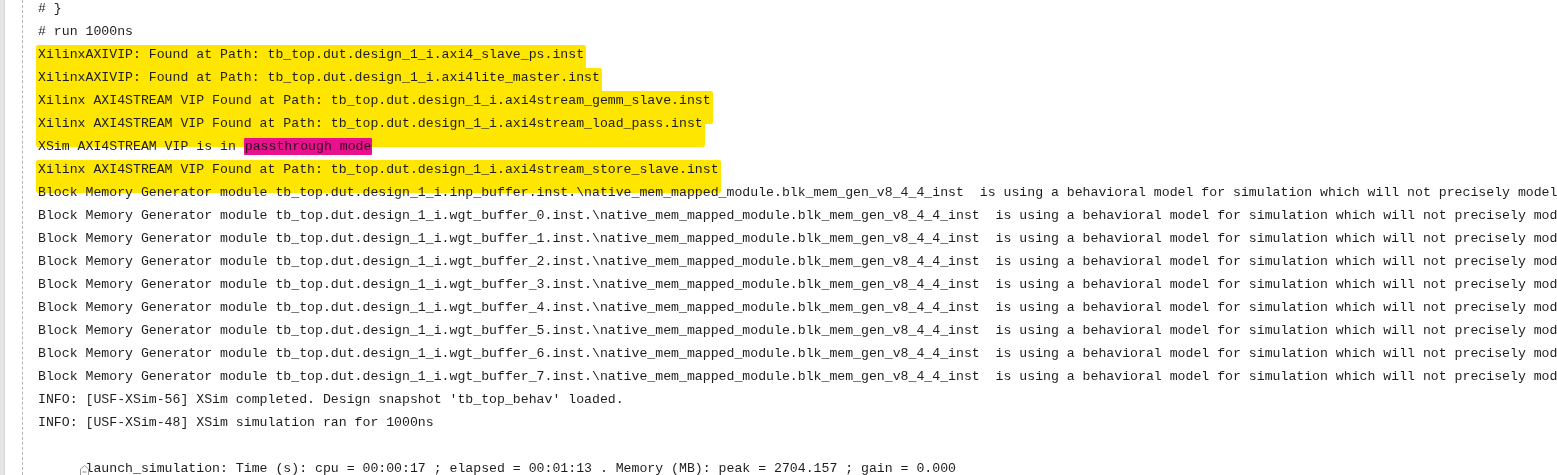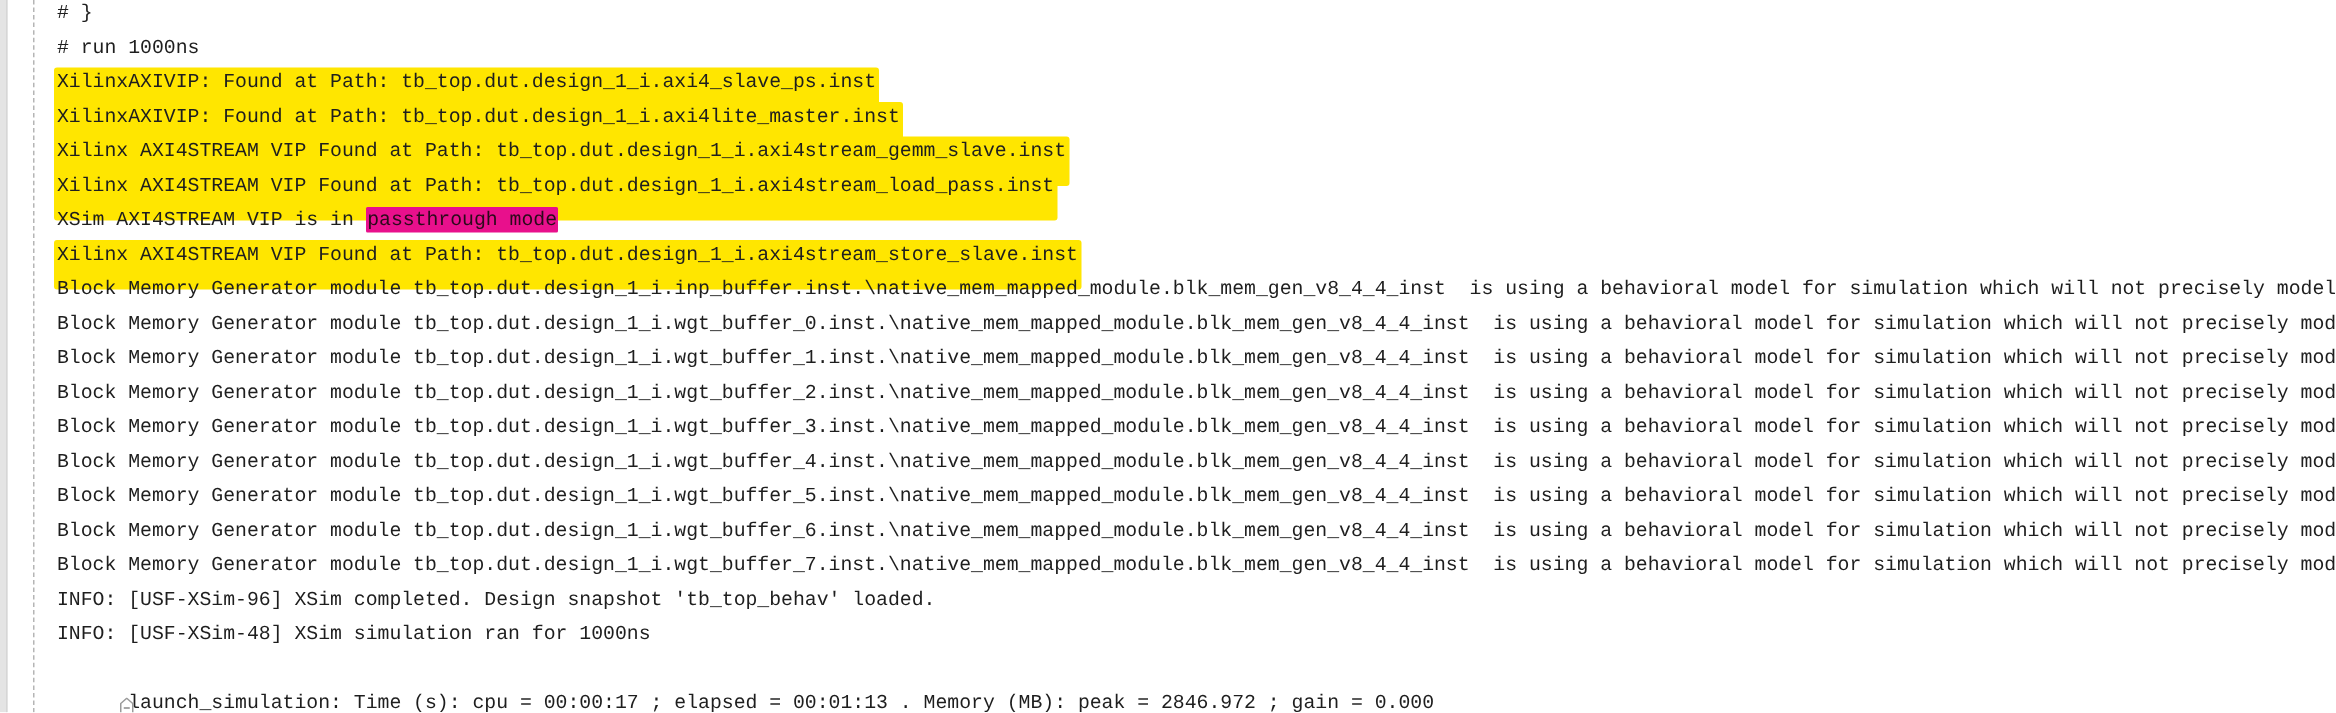--- a/index.html
+++ b/index.html
@@ -92,24 +92,24 @@
     <li class="line"><span class="hl-yellow">Xilinx AXI4STREAM VIP Found at Path: tb_top.dut.design_1_i.axi4stream_store_slave.inst</span></li>
     <li class="line"><span>Block Memory Generator module tb_top.dut.design_1_i.inp_buffer.inst.\native_mem_mapped_module.blk_mem_gen_v8_4_4_inst  is using a behavioral model for simulation which will not precisely model</span></li>
     <li class="line"><span>Block Memory Generator module tb_top.dut.design_1_i.wgt_buffer_0.inst.\native_mem_mapped_module.blk_mem_gen_v8_4_4_inst  is using a behavioral model for simulation which will not precisely model</span></li>
     <li class="line"><span>Block Memory Generator module tb_top.dut.design_1_i.wgt_buffer_1.inst.\native_mem_mapped_module.blk_mem_gen_v8_4_4_inst  is using a behavioral model for simulation which will not precisely model</span></li>
     <li class="line"><span>Block Memory Generator module tb_top.dut.design_1_i.wgt_buffer_2.inst.\native_mem_mapped_module.blk_mem_gen_v8_4_4_inst  is using a behavioral model for simulation which will not precisely model</span></li>
     <li class="line"><span>Block Memory Generator module tb_top.dut.design_1_i.wgt_buffer_3.inst.\native_mem_mapped_module.blk_mem_gen_v8_4_4_inst  is using a behavioral model for simulation which will not precisely model</span></li>
     <li class="line"><span>Block Memory Generator module tb_top.dut.design_1_i.wgt_buffer_4.inst.\native_mem_mapped_module.blk_mem_gen_v8_4_4_inst  is using a behavioral model for simulation which will not precisely model</span></li>
     <li class="line"><span>Block Memory Generator module tb_top.dut.design_1_i.wgt_buffer_5.inst.\native_mem_mapped_module.blk_mem_gen_v8_4_4_inst  is using a behavioral model for simulation which will not precisely model</span></li>
     <li class="line"><span>Block Memory Generator module tb_top.dut.design_1_i.wgt_buffer_6.inst.\native_mem_mapped_module.blk_mem_gen_v8_4_4_inst  is using a behavioral model for simulation which will not precisely model</span></li>
     <li class="line"><span>Block Memory Generator module tb_top.dut.design_1_i.wgt_buffer_7.inst.\native_mem_mapped_module.blk_mem_gen_v8_4_4_inst  is using a behavioral model for simulation which will not precisely model</span></li>
-    <li class="line"><span>INFO: [USF-XSim-96] XSim completed. Design snapshot 'tb_top_behav' loaded.</span></li>
+    <li class="line"><span>INFO: [USF-XSim-56] XSim completed. Design snapshot 'tb_top_behav' loaded.</span></li>
     <li class="line"><span>INFO: [USF-XSim-48] XSim simulation ran for 1000ns</span></li>
     <li class="line">
       <span class="fold-icon">
         <svg width="11" height="12" viewBox="0 0 11 12">
           <path d="M5.5 0.5 L9.5 4 L9.5 11 L1.5 11 L1.5 4 Z" fill="#ffffff" stroke="#9a9a9a" stroke-width="1"></path>
           <line x1="3.5" y1="7" x2="7.5" y2="7" stroke="#8a8a8a" stroke-width="1"></line>
         </svg>
-      </span><span>launch_simulation: Time (s): cpu = 00:00:17 ; elapsed = 00:01:13 . Memory (MB): peak = 2846.972 ; gain = 0.000</span>
+      </span><span>launch_simulation: Time (s): cpu = 00:00:17 ; elapsed = 00:01:13 . Memory (MB): peak = 2704.157 ; gain = 0.000</span>
     </li>
   </ul>
 </div>
 
 </body></html>

